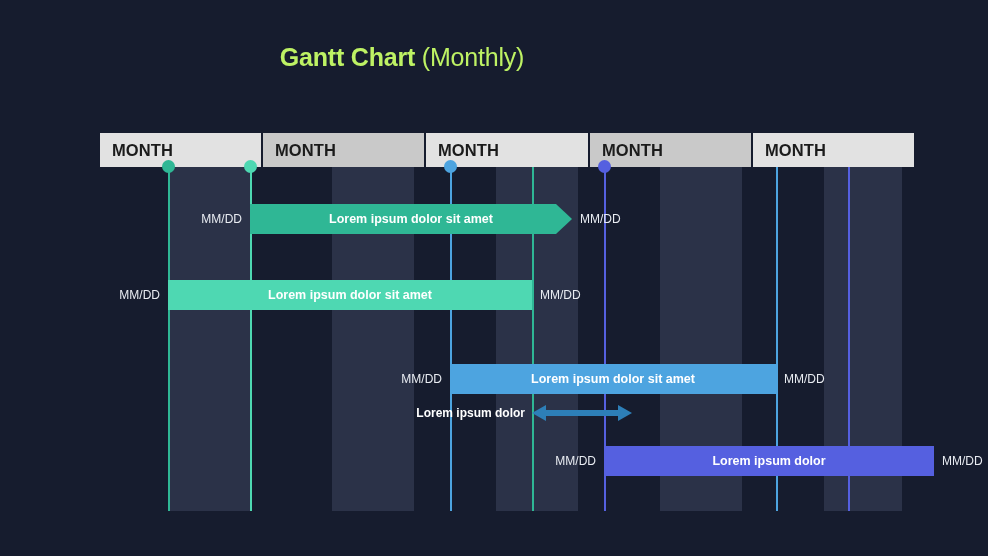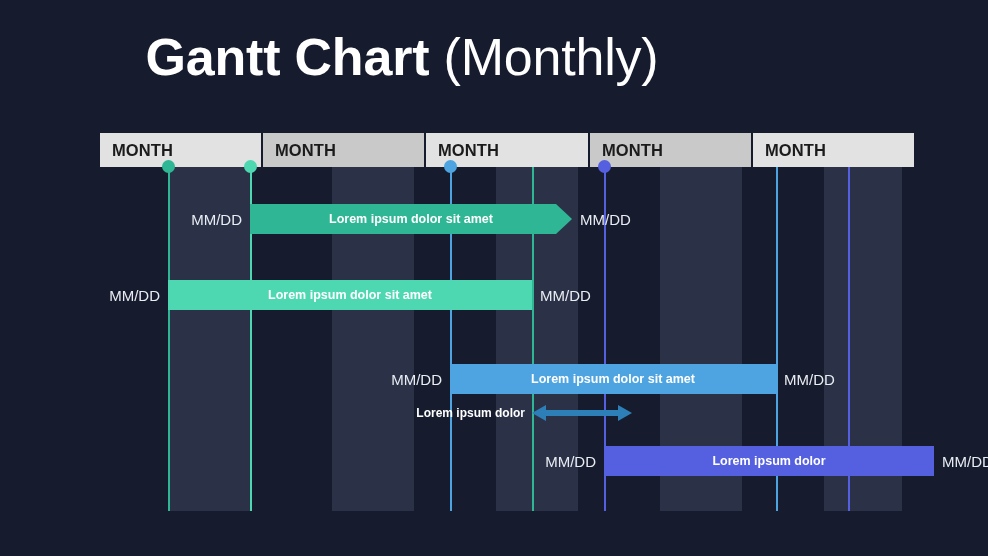--- a/index.html
+++ b/index.html
@@ -23,22 +23,22 @@
     background: #161c2e;
   }
 
   
   #title {
     position: absolute;
     left: 0;
     top: 32px;
     width: 804px;
     text-align: center;
-    color: #ffffff;
-    font-size: 52px;
+    color: #bef264;
+    font-size: 25px;
     line-height: 50px;
     letter-spacing: -0.2px;
     white-space: nowrap;
   }
   #title .t-bold { font-weight: bold; }
   #title .t-light { font-weight: normal; }
 
   
   #chart {
     position: absolute;
@@ -114,21 +114,21 @@
   }
   .bar.arrow {
     clip-path: polygon(0 0, calc(100% - 16px) 0, 100% 50%, calc(100% - 16px) 100%, 0 100%);
   }
   .date-label {
     position: absolute;
     height: 30px;
     display: flex;
     align-items: center;
     color: #e9ecf2;
-    font-size: 15px;
+    font-size: 12px;
     white-space: nowrap;
   }
   .date-label.right-of { justify-content: flex-start; }
   .date-label.left-of  { justify-content: flex-end; }
 
   
   .dbl-wrap {
     position: absolute;
     height: 24px;
   }

